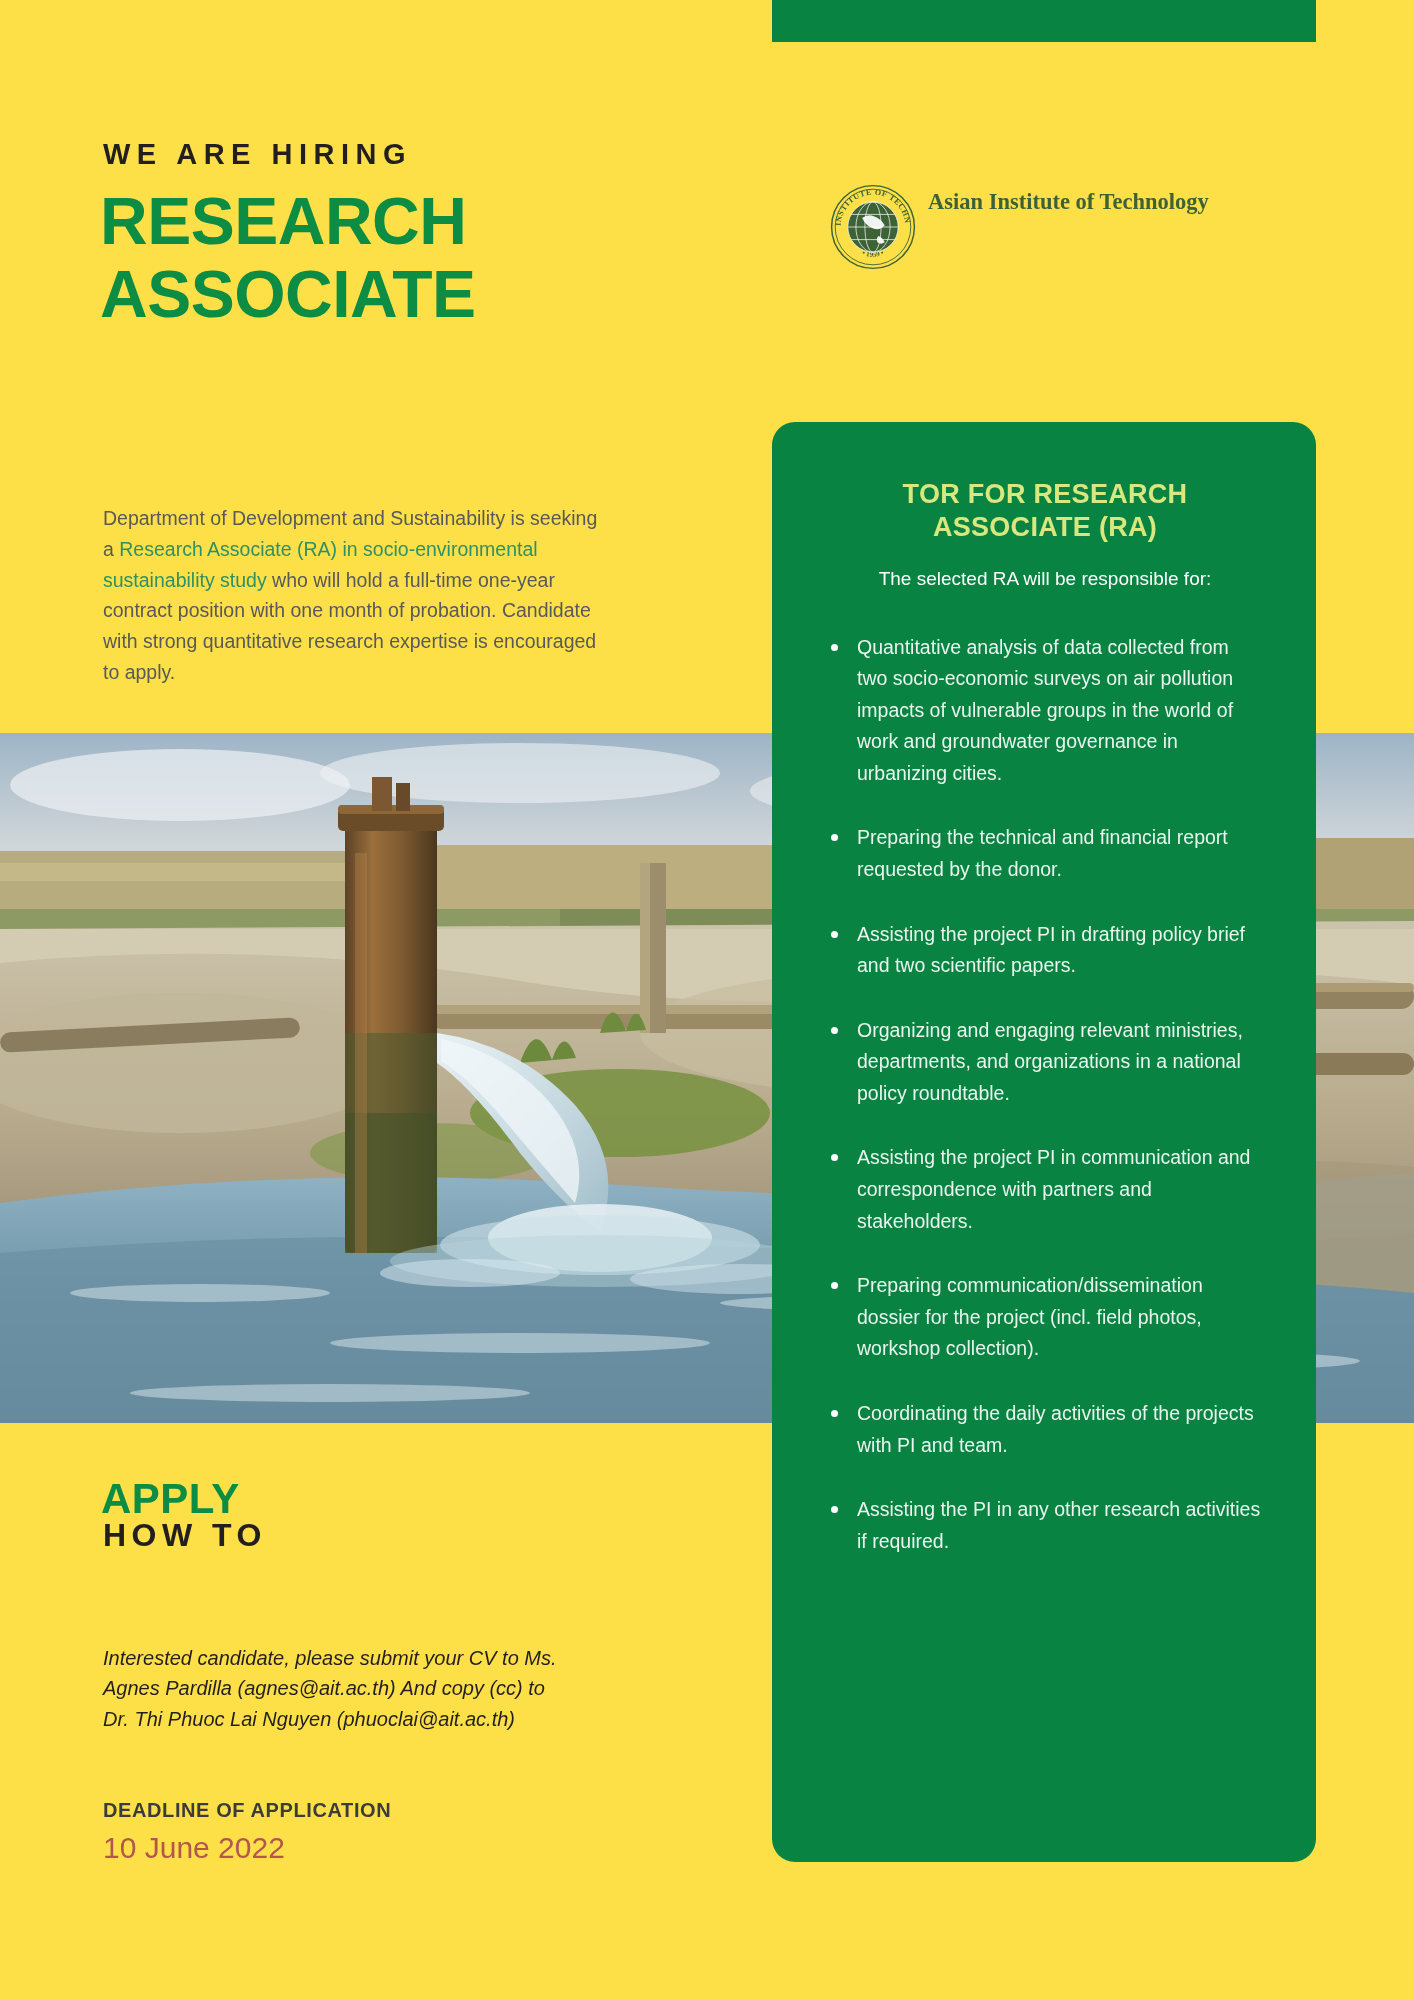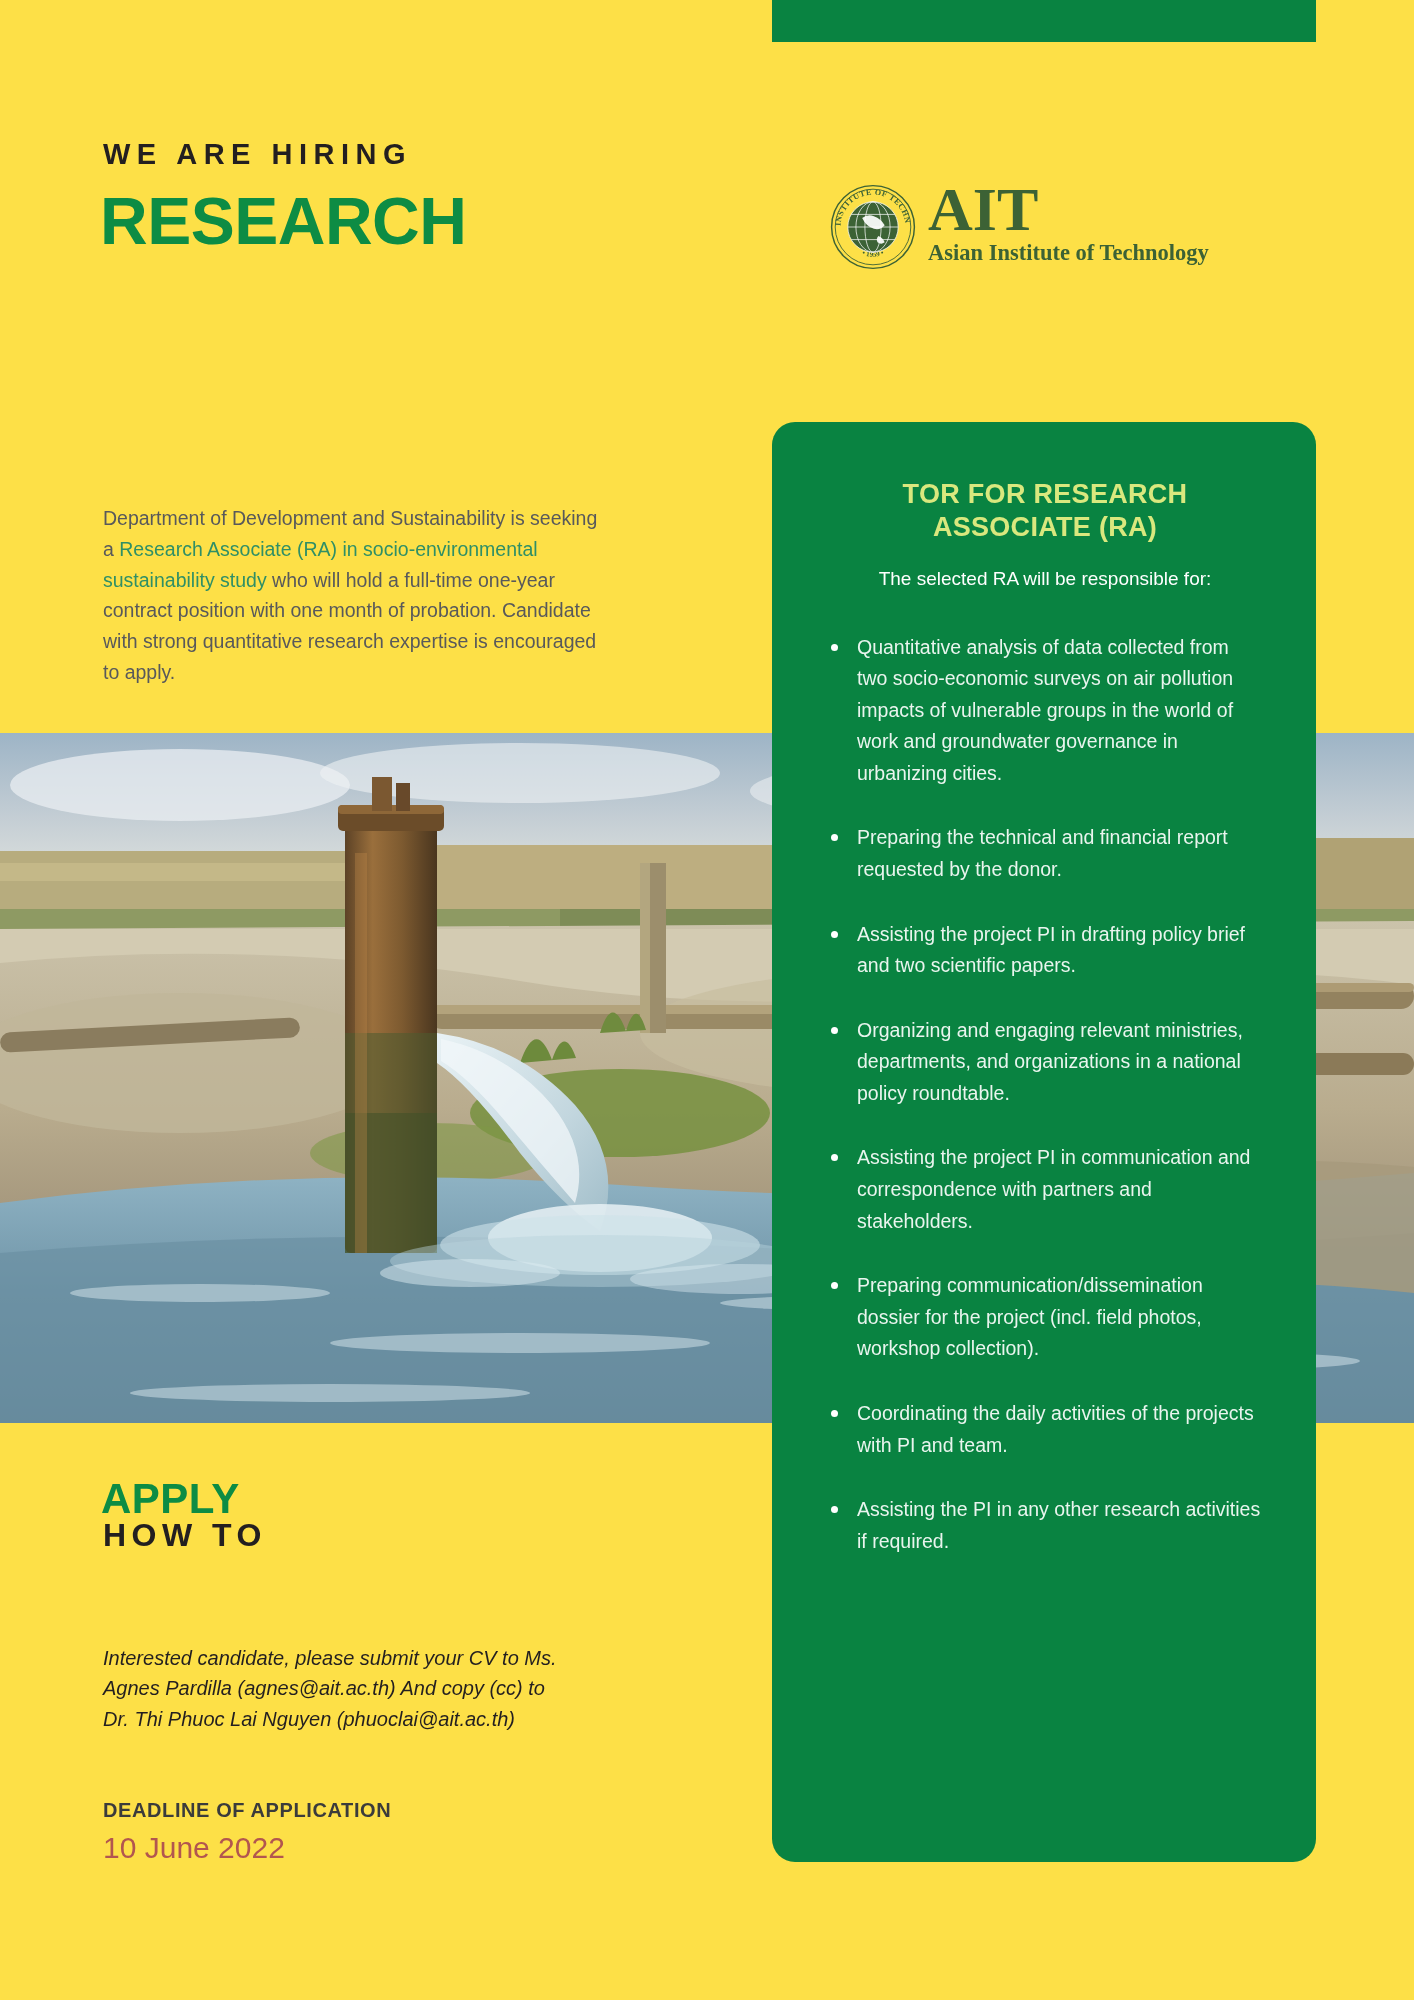--- a/index.html
+++ b/index.html
@@ -222,20 +222,21 @@
 <body>
 
 <div id="poster">
 
   <div class="top-bar"></div>
 
   <div class="eyebrow">WE ARE HIRING</div>
 
   <div class="headline">
     <div>RESEARCH</div>
+    <div>ASSOCIATE</div>
   </div>
 
   <p class="intro"><span>Department of Development and Sustainability is seeking a </span><span class="hl">Research Associate (RA) in socio-environmental sustainability study</span><span> who will hold a full-time one-year contract position with one month of probation. Candidate with strong quantitative research expertise is encouraged to apply.</span></p>
 
   <div class="logo">
     <svg class="logo-seal" viewBox="0 0 100 100">
       <defs>
         <path id="arcTop" d="M 14 50 A 36 36 0 0 1 86 50"></path>
         <path id="arcBot" d="M 17 50 A 33 33 0 0 0 83 50"></path>
       </defs>
@@ -253,21 +254,20 @@
         <ellipse cx="50" cy="50" rx="9" ry="28"></ellipse>
         <ellipse cx="50" cy="50" rx="19" ry="28"></ellipse>
         <line x1="22" y1="50" x2="78" y2="50"></line>
         <path d="M 26 36 H 74"></path>
         <path d="M 26 64 H 74"></path>
       </g>
       <path d="M 38 40 q 6 -5 13 -2 q 8 3 12 10 q -5 6 -12 4 q -9 -3 -13 -12 Z" fill="#ffffff" opacity="0.92"></path>
       <path d="M 56 60 q 5 2 7 7 q -4 3 -8 0 q -2 -4 1 -7 Z" fill="#ffffff" opacity="0.92"></path>
     </svg>
     <div class="logo-text">
-      <div class="logo-ait">AIT</div>
       <div class="logo-sub">Asian Institute of Technology</div>
     </div>
   </div>
 
   <div class="photo-band">
     <svg viewBox="0 0 1414 690" preserveAspectRatio="none">
       <defs>
         <linearGradient id="sky" x1="0" y1="0" x2="0" y2="1">
           <stop offset="0%" stop-color="#9db4c6"></stop>
           <stop offset="55%" stop-color="#c3cdd4"></stop>

